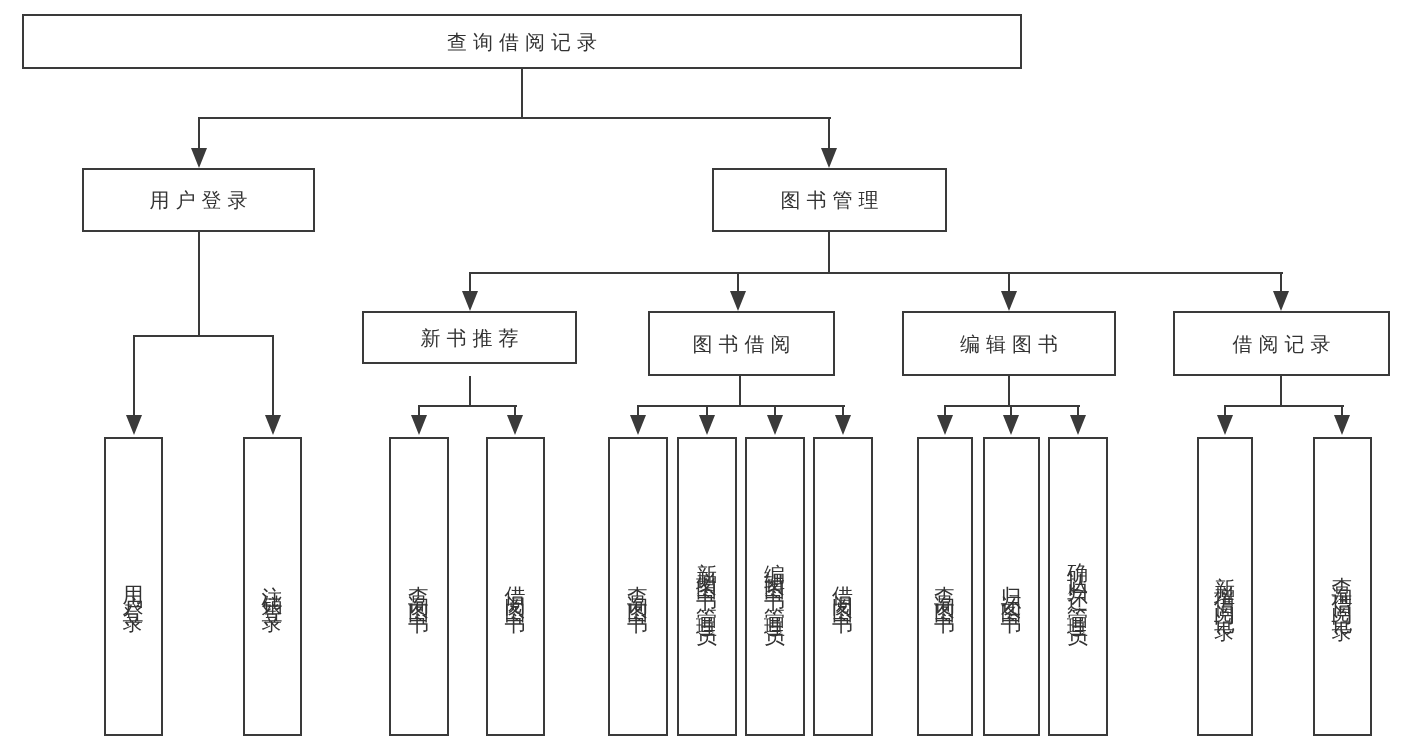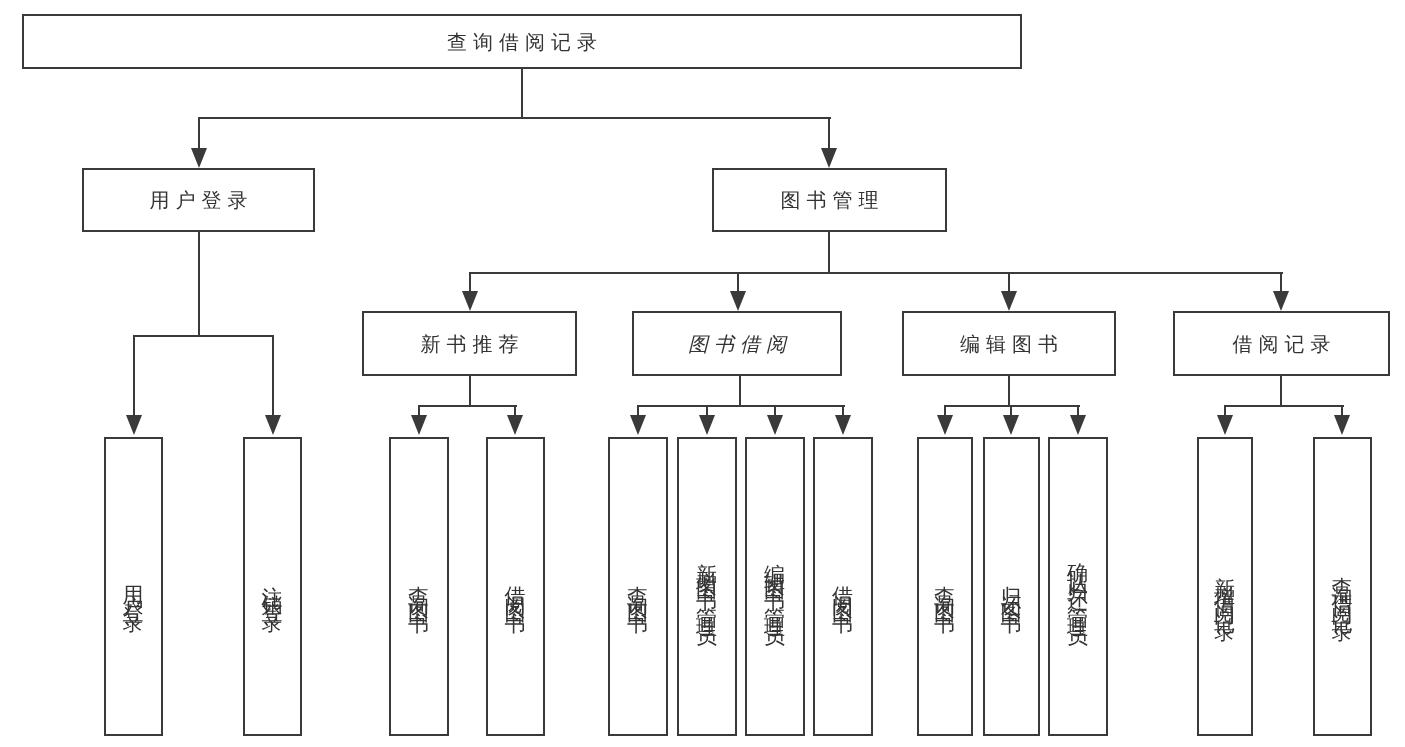--- a/index.html
+++ b/index.html
@@ -38,24 +38,24 @@
     <span class="hlabel">查询借阅记录</span>
   </div>
 
   <div class="node" style="left:82px;top:168px;width:233px;height:64px;">
     <span class="hlabel">用户登录</span>
   </div>
   <div class="node" style="left:712px;top:168px;width:235px;height:64px;">
     <span class="hlabel">图书管理</span>
   </div>
 
-  <div class="node" style="left:362px;top:311px;width:215px;height:65px;">
+  <div class="node" style="left:362px;top:311px;width:215px;height:53px;">
     <span class="hlabel">新书推荐</span>
   </div>
-  <div class="node" style="left:632px;top:311px;width:210px;height:65px;font-style:italic;">
+  <div class="node" style="left:648px;top:311px;width:187px;height:65px;">
     <span class="hlabel">图书借阅</span>
   </div>
   <div class="node" style="left:902px;top:311px;width:214px;height:65px;">
     <span class="hlabel">编辑图书</span>
   </div>
   <div class="node" style="left:1173px;top:311px;width:217px;height:65px;">
     <span class="hlabel">借阅记录</span>
   </div>
 
   <div class="node leaf" style="left:104px;top:437px;width:59px;height:299px;">

